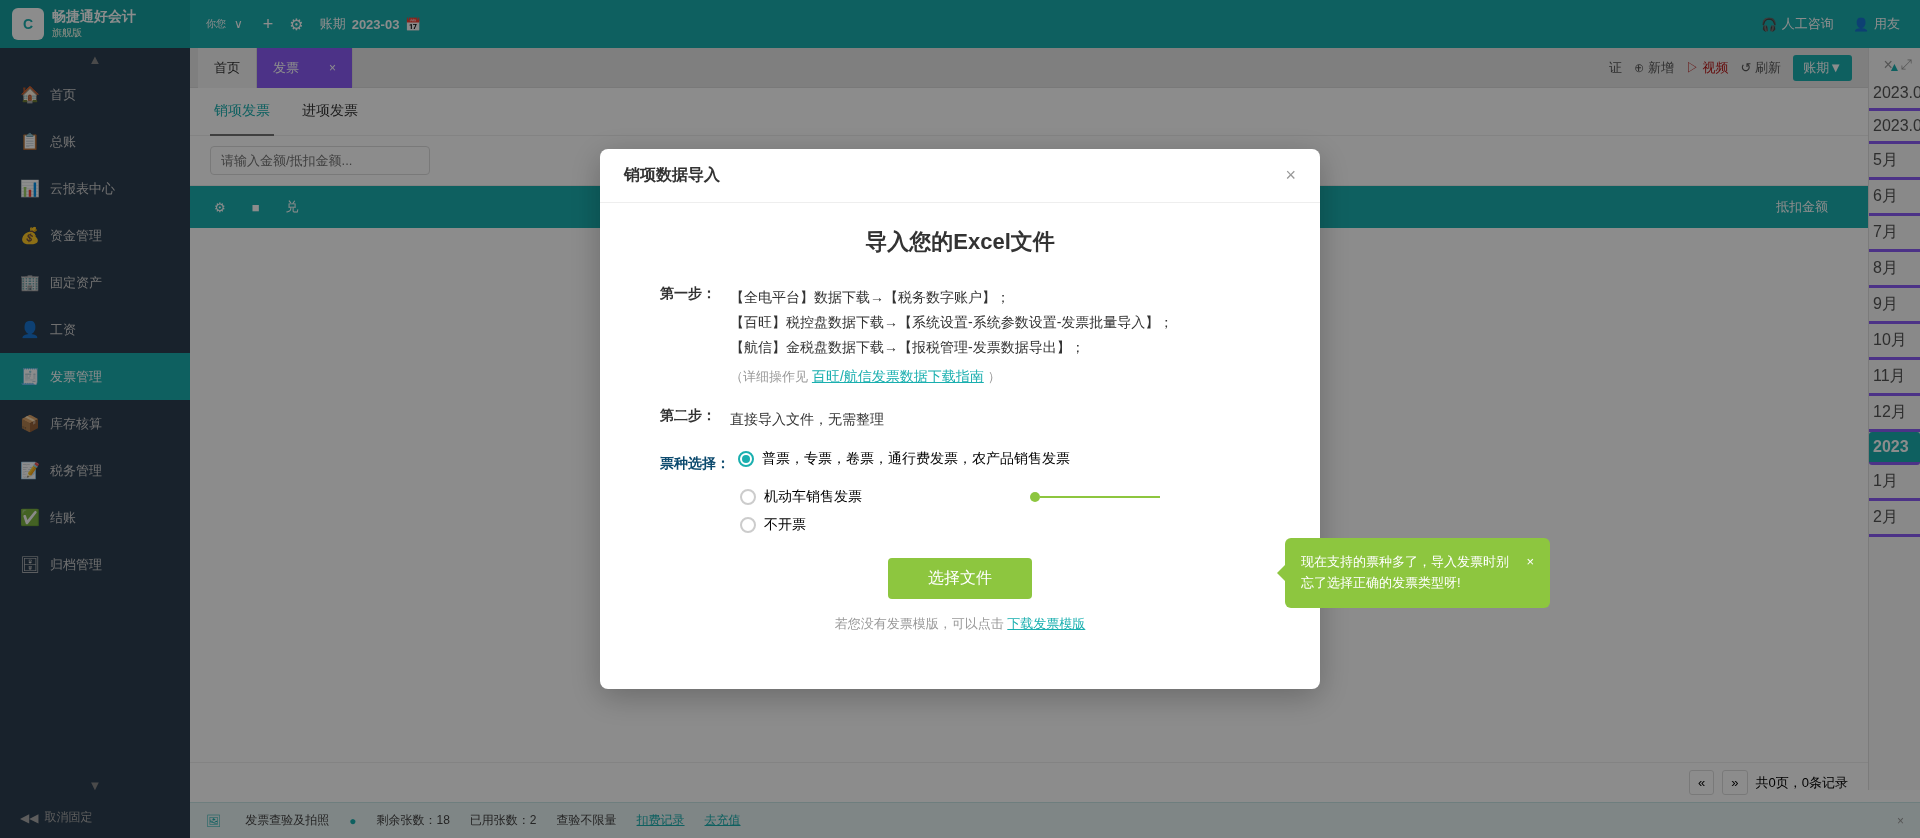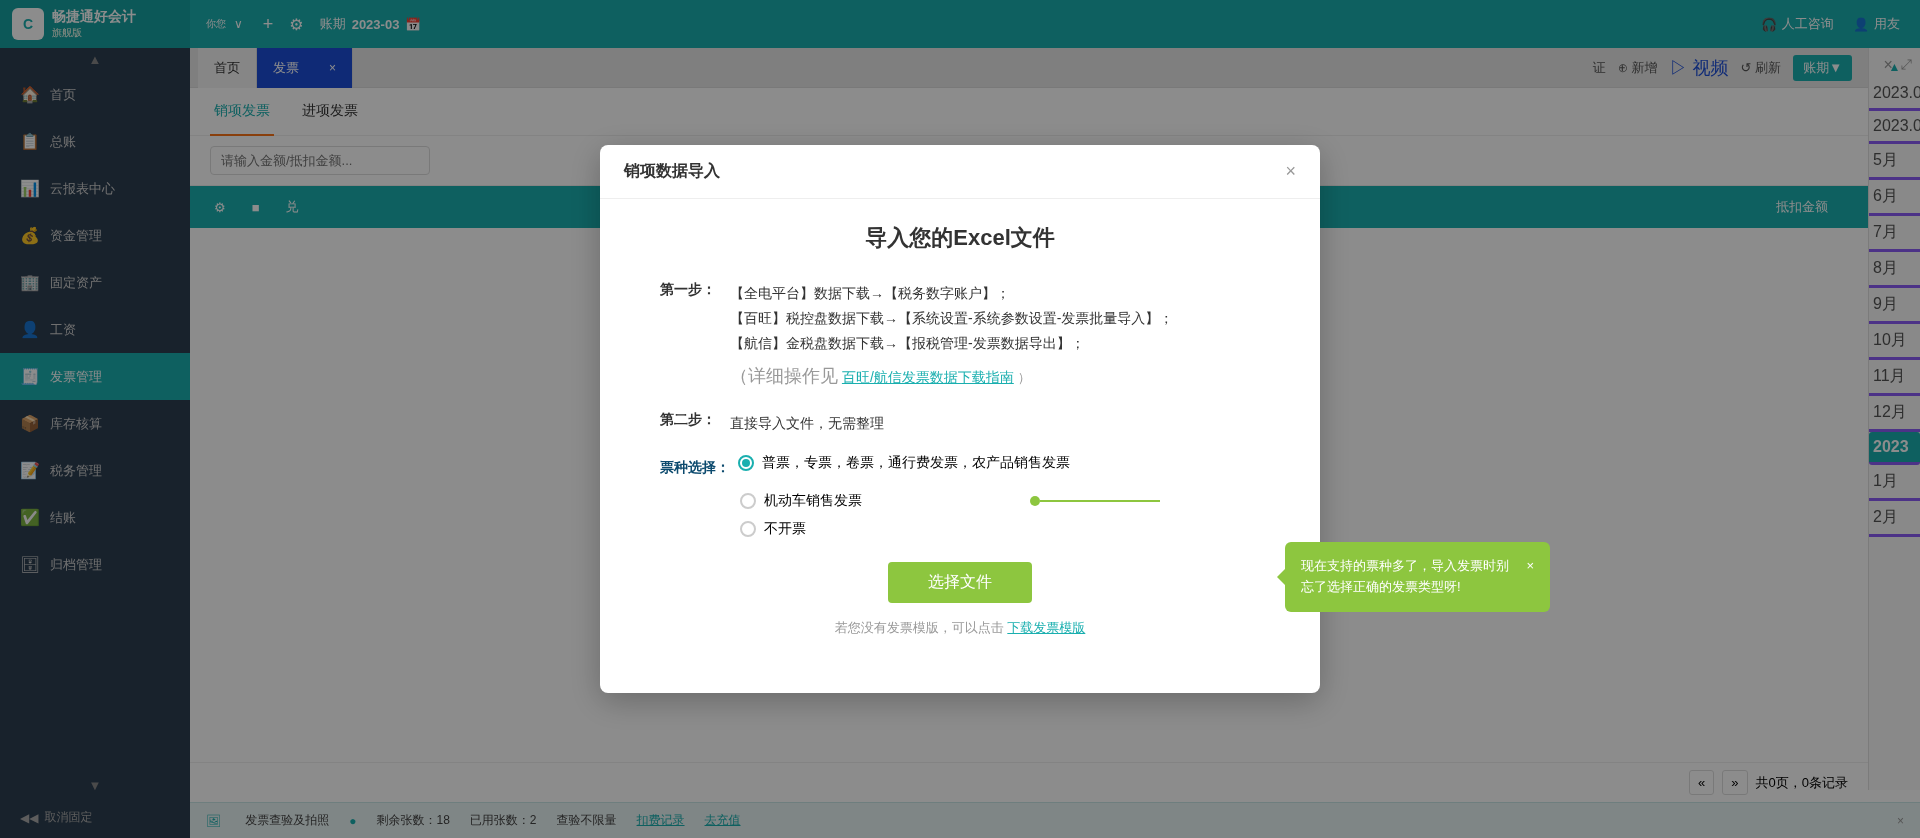--- a/index.html
+++ b/index.html
@@ -59,30 +59,30 @@
     .tabbar {
       background: #e8e8e8; display: flex; align-items: center; height: 40px;
       border-bottom: 1px solid #ddd; padding: 0 8px; gap: 0;
       flex-shrink: 0;
     }
     .tab {
       padding: 0 16px; height: 40px; display: flex; align-items: center;
       font-size: 13px; cursor: pointer; border-right: 1px solid #ddd; gap: 6px;
     }
     .tab.home { background: #f5f5f5; color: #333; }
-    .tab.active { background: #1d4ed8; color: white; gap: 30px; }
+    .tab.active { background: #8b5cf6; color: white; gap: 30px; }
     .tab-close { font-size: 12px; cursor: pointer; }
 
     
     .invoice-header {
       background: white; padding: 0 20px; display: flex; align-items: center;
       height: 48px; border-bottom: 1px solid #eee; gap: 24px; flex-shrink: 0;
     }
     .invoice-tab { padding: 14px 4px; font-size: 14px; cursor: pointer; color: #333; border-bottom: 2px solid transparent; }
-    .invoice-tab.active { color: #1aafaf; border-bottom: 2px solid #f97316; }
+    .invoice-tab.active { color: #1aafaf; border-bottom: 2px solid #737373; }
 
     
     .invoice-toolbar {
       background: white; padding: 10px 20px; display: flex; align-items: center;
       gap: 12px; border-bottom: 1px solid #eee; flex-shrink: 0;
     }
     .search-input {
       border: 1px solid #ddd; border-radius: 4px; padding: 6px 10px;
       font-size: 13px; width: 220px; color: #999;
     }
@@ -281,21 +281,21 @@
       <span>首页</span>
     </div>
     <div class="tab active">
       <span>发票</span>
       <span class="tab-close">×</span>
     </div>
     <div style="flex:1;"></div>
     <div style="display:flex;align-items:center;gap:12px;margin-right:60px;">
       <span style="color:#555;cursor:pointer;font-size:13px;">证</span>
       <span style="color:#555;cursor:pointer;font-size:13px;display:flex;align-items:center;gap:2px;">⊕ 新增</span>
-      <span style="color:#1d4ed8;cursor:pointer;font-size:18px;display:flex;align-items:center;gap:2px;text-align:center;">▷ 视频</span>
+      <span style="color:#b91c1c;cursor:pointer;font-size:13px;display:flex;align-items:center;gap:2px;text-align:center;">▷ 视频</span>
       <span style="color:#555;cursor:pointer;font-size:13px;display:flex;align-items:center;gap:2px;">↺ 刷新</span>
       <span style="background:#1aafaf;color:white;padding:4px 10px;border-radius:3px;font-size:13px;">账期▼</span>
     </div>
   </div>
 
   <div class="invoice-header">
     <span class="invoice-tab active">销项发票</span>
     <span class="invoice-tab">进项发票</span>
     <div style="flex:1;"></div>
   </div>
@@ -361,21 +361,21 @@
     <div class="modal-body">
       <div class="modal-main-title">导入您的Excel文件</div>
 
       <div class="step-row">
         <span class="step-label">第一步：</span>
         <div class="step-content">
           <div>【全电平台】数据下载→【税务数字账户】；</div>
           <div>【百旺】税控盘数据下载→【系统设置-系统参数设置-发票批量导入】；</div>
           <div>【航信】金税盘数据下载→【报税管理-发票数据导出】；</div>
           <div style="margin-top:4px;">
-            <span style="color:#999;font-size:18px;">（详细操作见</span>
+            <span style="color:#999;font-size:13px;">（详细操作见</span>
             <span class="step-link">百旺/航信发票数据下载指南</span>
             <span style="color:#999;font-size:13px;">）</span>
           </div>
         </div>
       </div>
 
       <div class="step-row">
         <span class="step-label">第二步：</span>
         <div class="step-content">
           <span>直接导入文件，无需整理</span>

